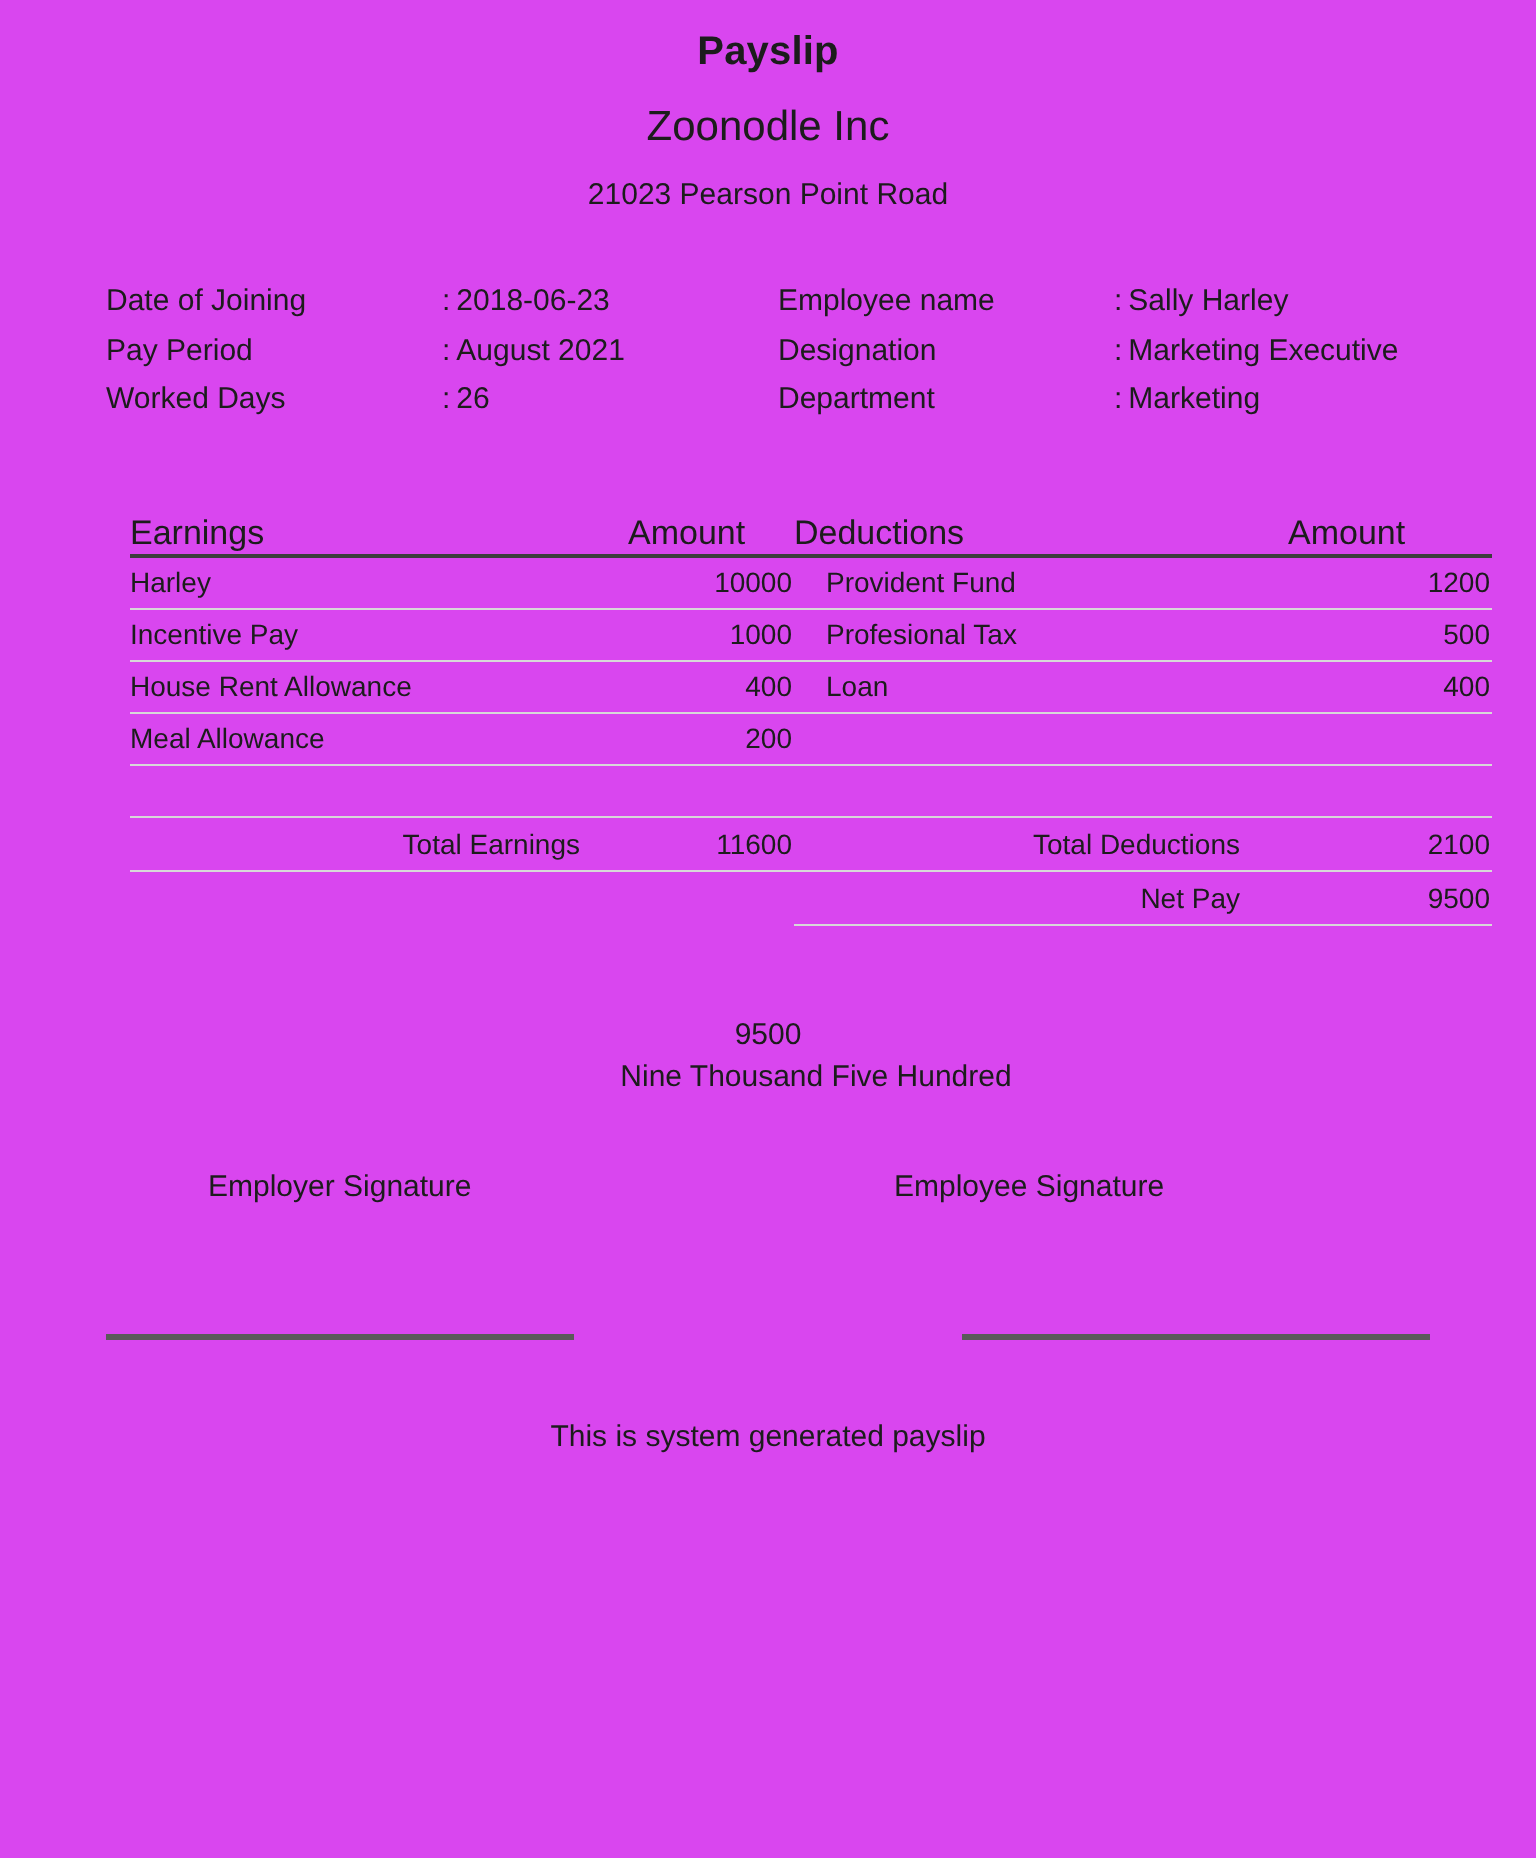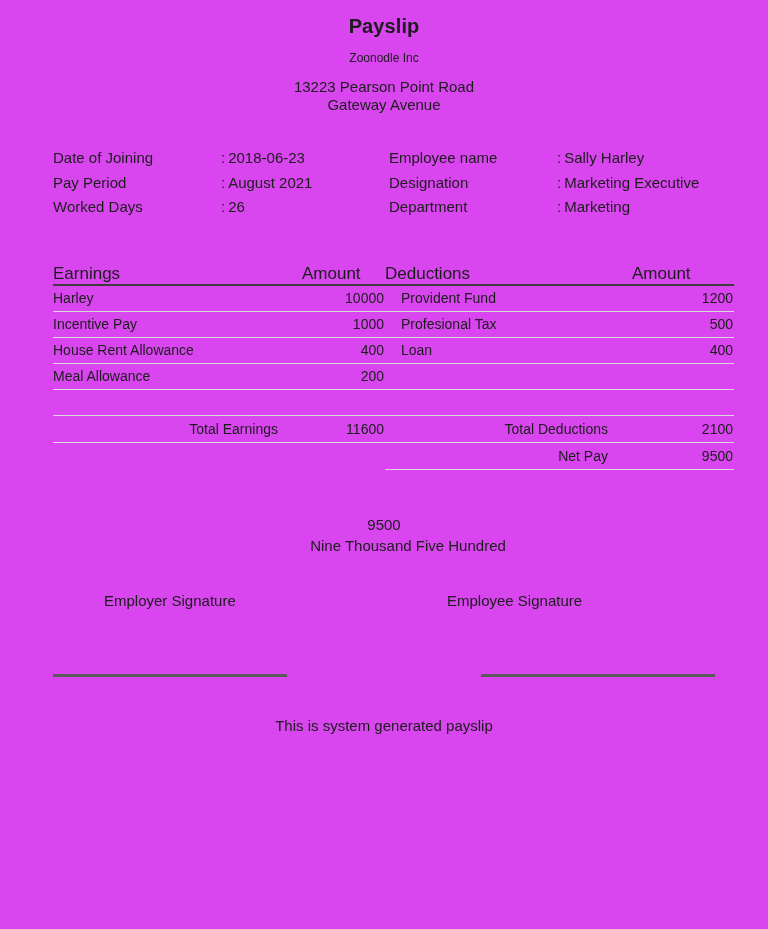--- a/index.html
+++ b/index.html
@@ -32,21 +32,21 @@
     text-align: center;
   }
   .doc-title {
     font-size: 20px;
     font-weight: bold;
     letter-spacing: 0.1px;
     margin: 0 0 13px 0;
     line-height: 1.2;
   }
   .company-name {
-    font-size: 12px;
+    font-size: 21px;
     margin: 0 0 13px 0;
     line-height: 1.2;
   }
   .company-address {
     font-size: 15px;
     line-height: 18px;
     margin: 0;
   }
   .addr-line { display: block; }
 
@@ -76,20 +76,21 @@
     line-height: 24.5px;
     white-space: nowrap;
   }
   .meta-value .sep { margin-right: 3px; }
 
   
   .table-wrap {
     margin-top: 44px;
     padding: 0 34px 0 53px;
     box-sizing: border-box;
+    margin-left: 12px;
   }
   table.pay-table {
     width: 100%;
     border-collapse: collapse;
     table-layout: fixed;
   }
   table.pay-table th,
   table.pay-table td {
     padding: 0;
     vertical-align: middle;
@@ -198,22 +199,21 @@
 </style>
 </head>
 <body>
 
 <div class="page">
 
   <div class="doc-header">
     <h1 class="doc-title">Payslip</h1>
     <div class="company-name">Zoonodle Inc</div>
     <div class="company-address">
-      <span class="addr-line">13223 Pearson Point Road</span>
-      <span class="addr-line">Gateway Avenue</span>
+      <span class="addr-line">21023 Pearson Point Road</span>
     </div>
   </div>
 
   <div class="details">
 
     <div class="details-col left">
       <div class="details-labels">
         <div class="meta-label">Date of Joining</div>
         <div class="meta-label">Pay Period</div>
         <div class="meta-label">Worked Days</div>

